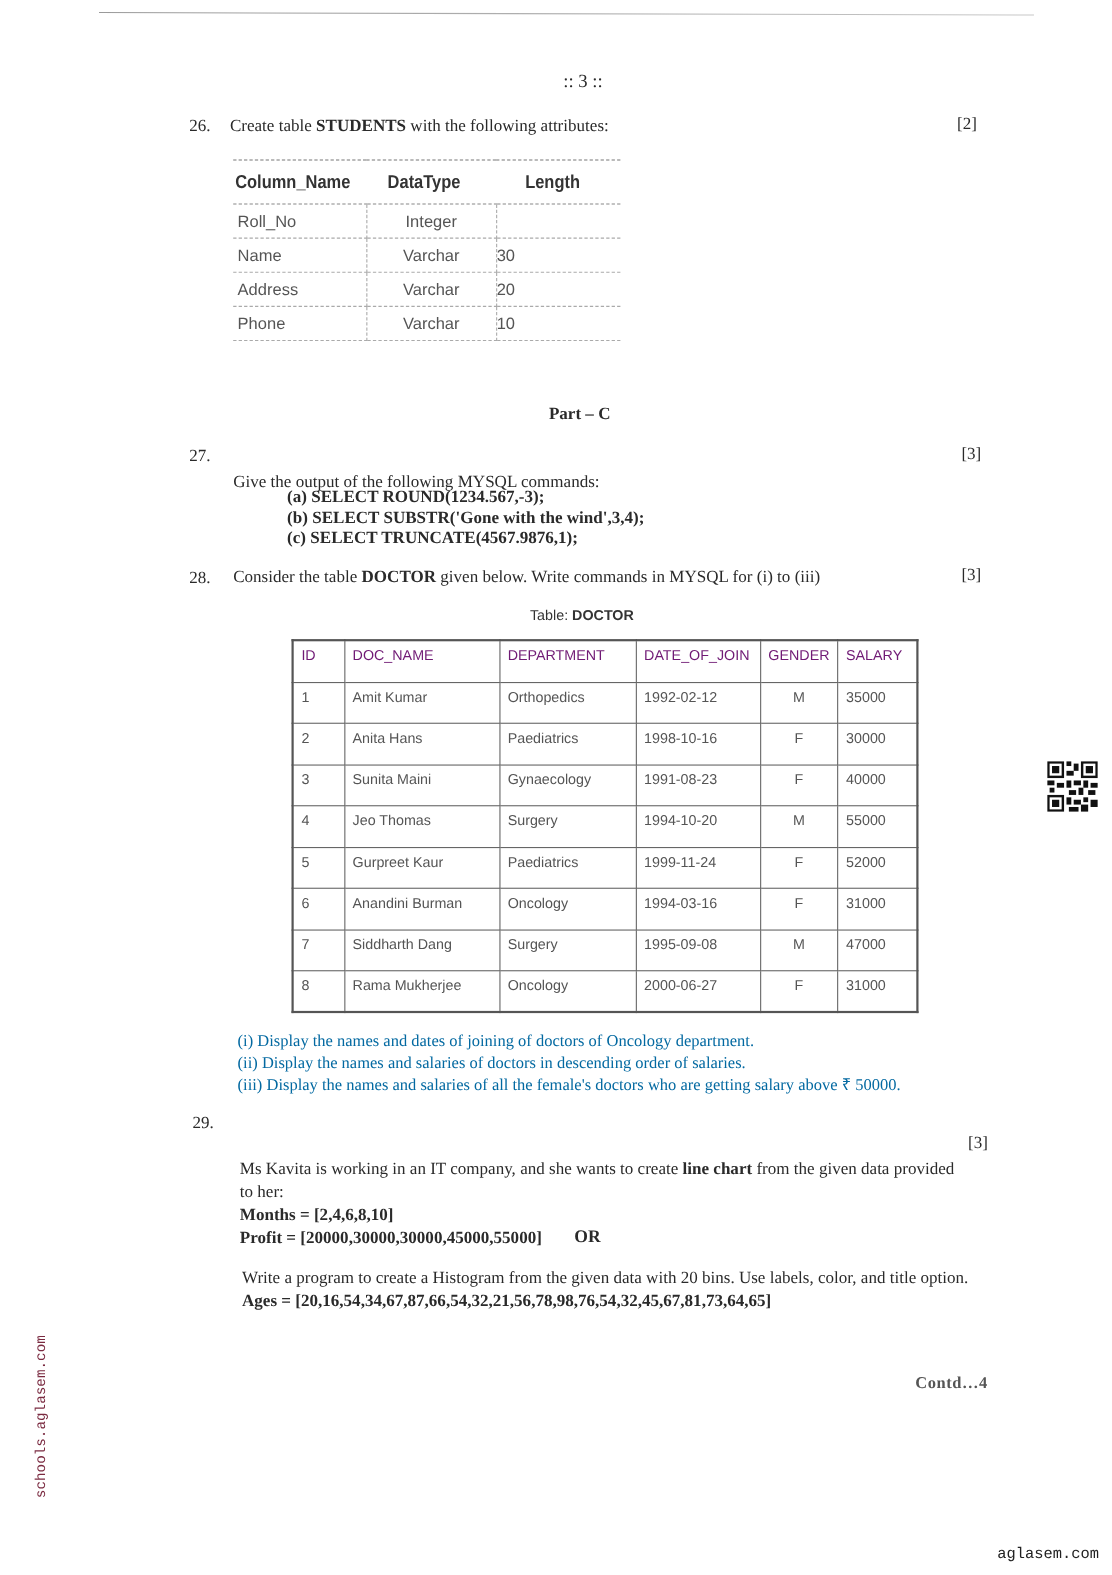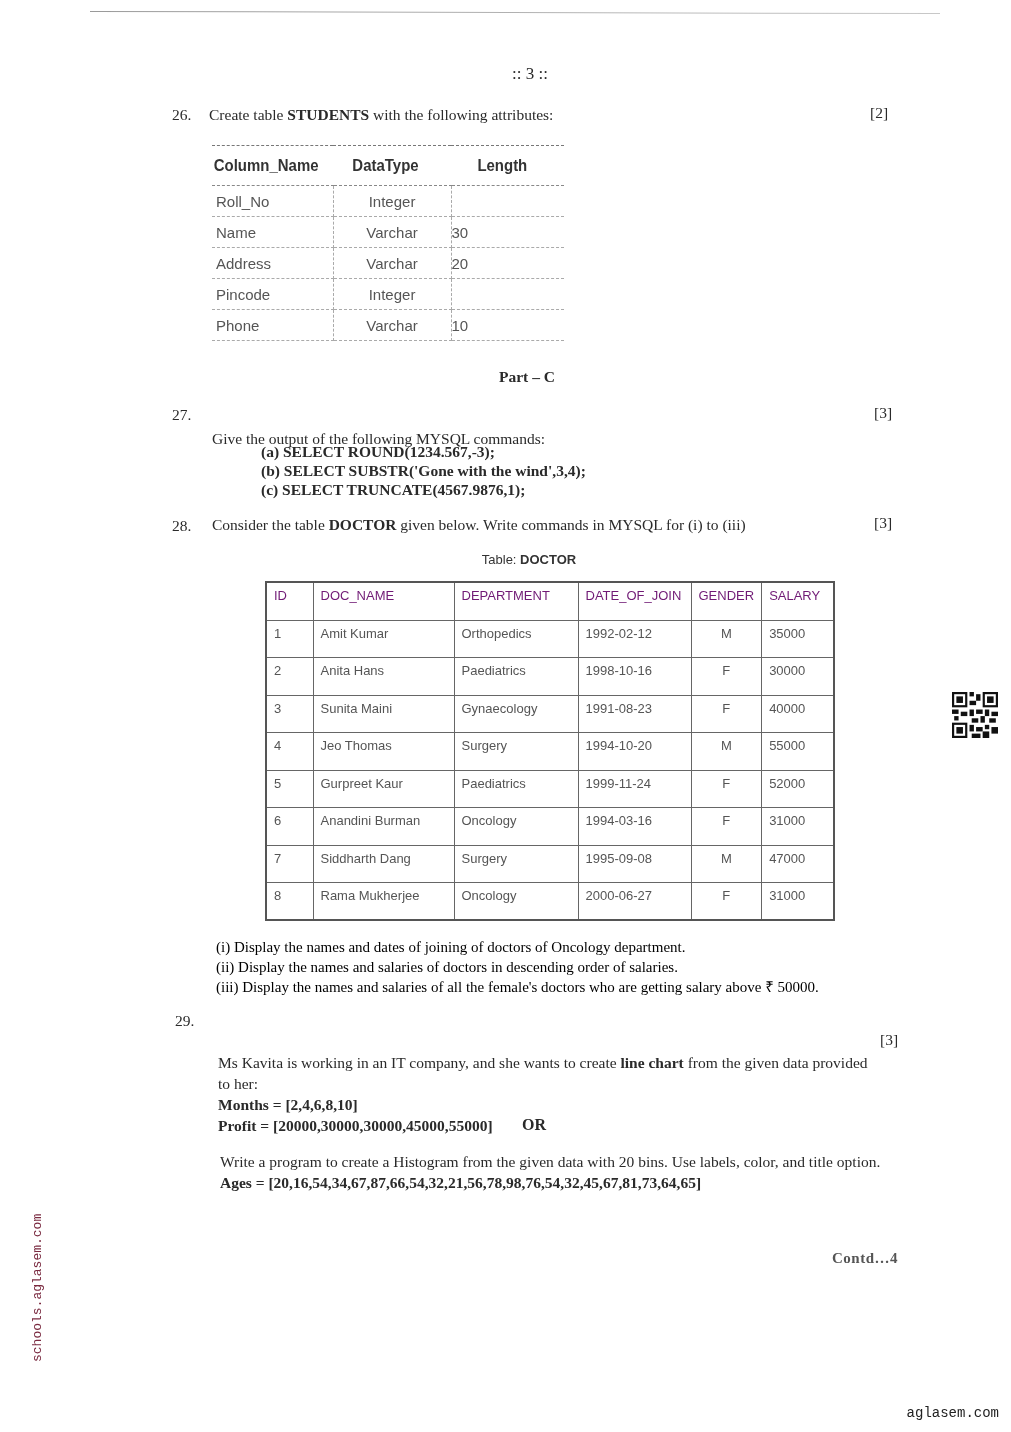--- a/index.html
+++ b/index.html
@@ -54,21 +54,21 @@
     }
     .doctor th { color: #701a75; height: 38px; }
     .doctor .w-id { width: 47px; }
     .doctor .w-name { width: 141px; }
     .doctor .w-dept { width: 124px; }
     .doctor .w-date { width: 113px; }
     .doctor .w-gen { width: 68px; }
     .doctor .w-sal { width: 72px; }
     .doctor td.gen { text-align: center; }
 
-    .subq { left: 216px; top: 937px; font-size: 15px; line-height: 20px; color: #000000; }
+    .subq { left: 216px; top: 937px; font-size: 15px; line-height: 20px; color: #0369a1; }
 
     .q29 { left: 218px; top: 1012px; font-size: 15.5px; line-height: 21px; width: 660px; margin-top: 40px; }
     .orlabel { left: 0; width: 1068px; top: 1116px; text-align: center; font-size: 16px; font-weight: bold; }
     .hist { left: 220px; top: 1151px; font-size: 15.5px; line-height: 21px; width: 680px; }
 
     .contd { left: 832px; top: 1250px; font-size: 15px; font-weight: bold; color: #555; letter-spacing: 0.5px; }
 
     .side-wm {
       position: absolute; left: 30px; top: 1362px; transform: rotate(-90deg); transform-origin: left top;
       font-family: "Liberation Mono", monospace; font-size: 13px; color: #7a2a40; white-space: nowrap;
@@ -102,25 +102,20 @@
   </tr>
   <tr>
     <td class="c1">Name</td>
     <td class="c2">Varchar</td>
     <td class="c3">30</td>
   </tr>
   <tr>
     <td class="c1">Address</td>
     <td class="c2">Varchar</td>
     <td class="c3">20</td>
-  </tr>
-  <tr>
-    <td class="c1">Pincode</td>
-    <td class="c2">Integer</td>
-    <td class="c3"></td>
   </tr>
   <tr>
     <td class="c1">Phone</td>
     <td class="c2">Varchar</td>
     <td class="c3">10</td>
   </tr>
 </tbody>
   </table>
 
 <div class="abs partc">Part – C</div>

